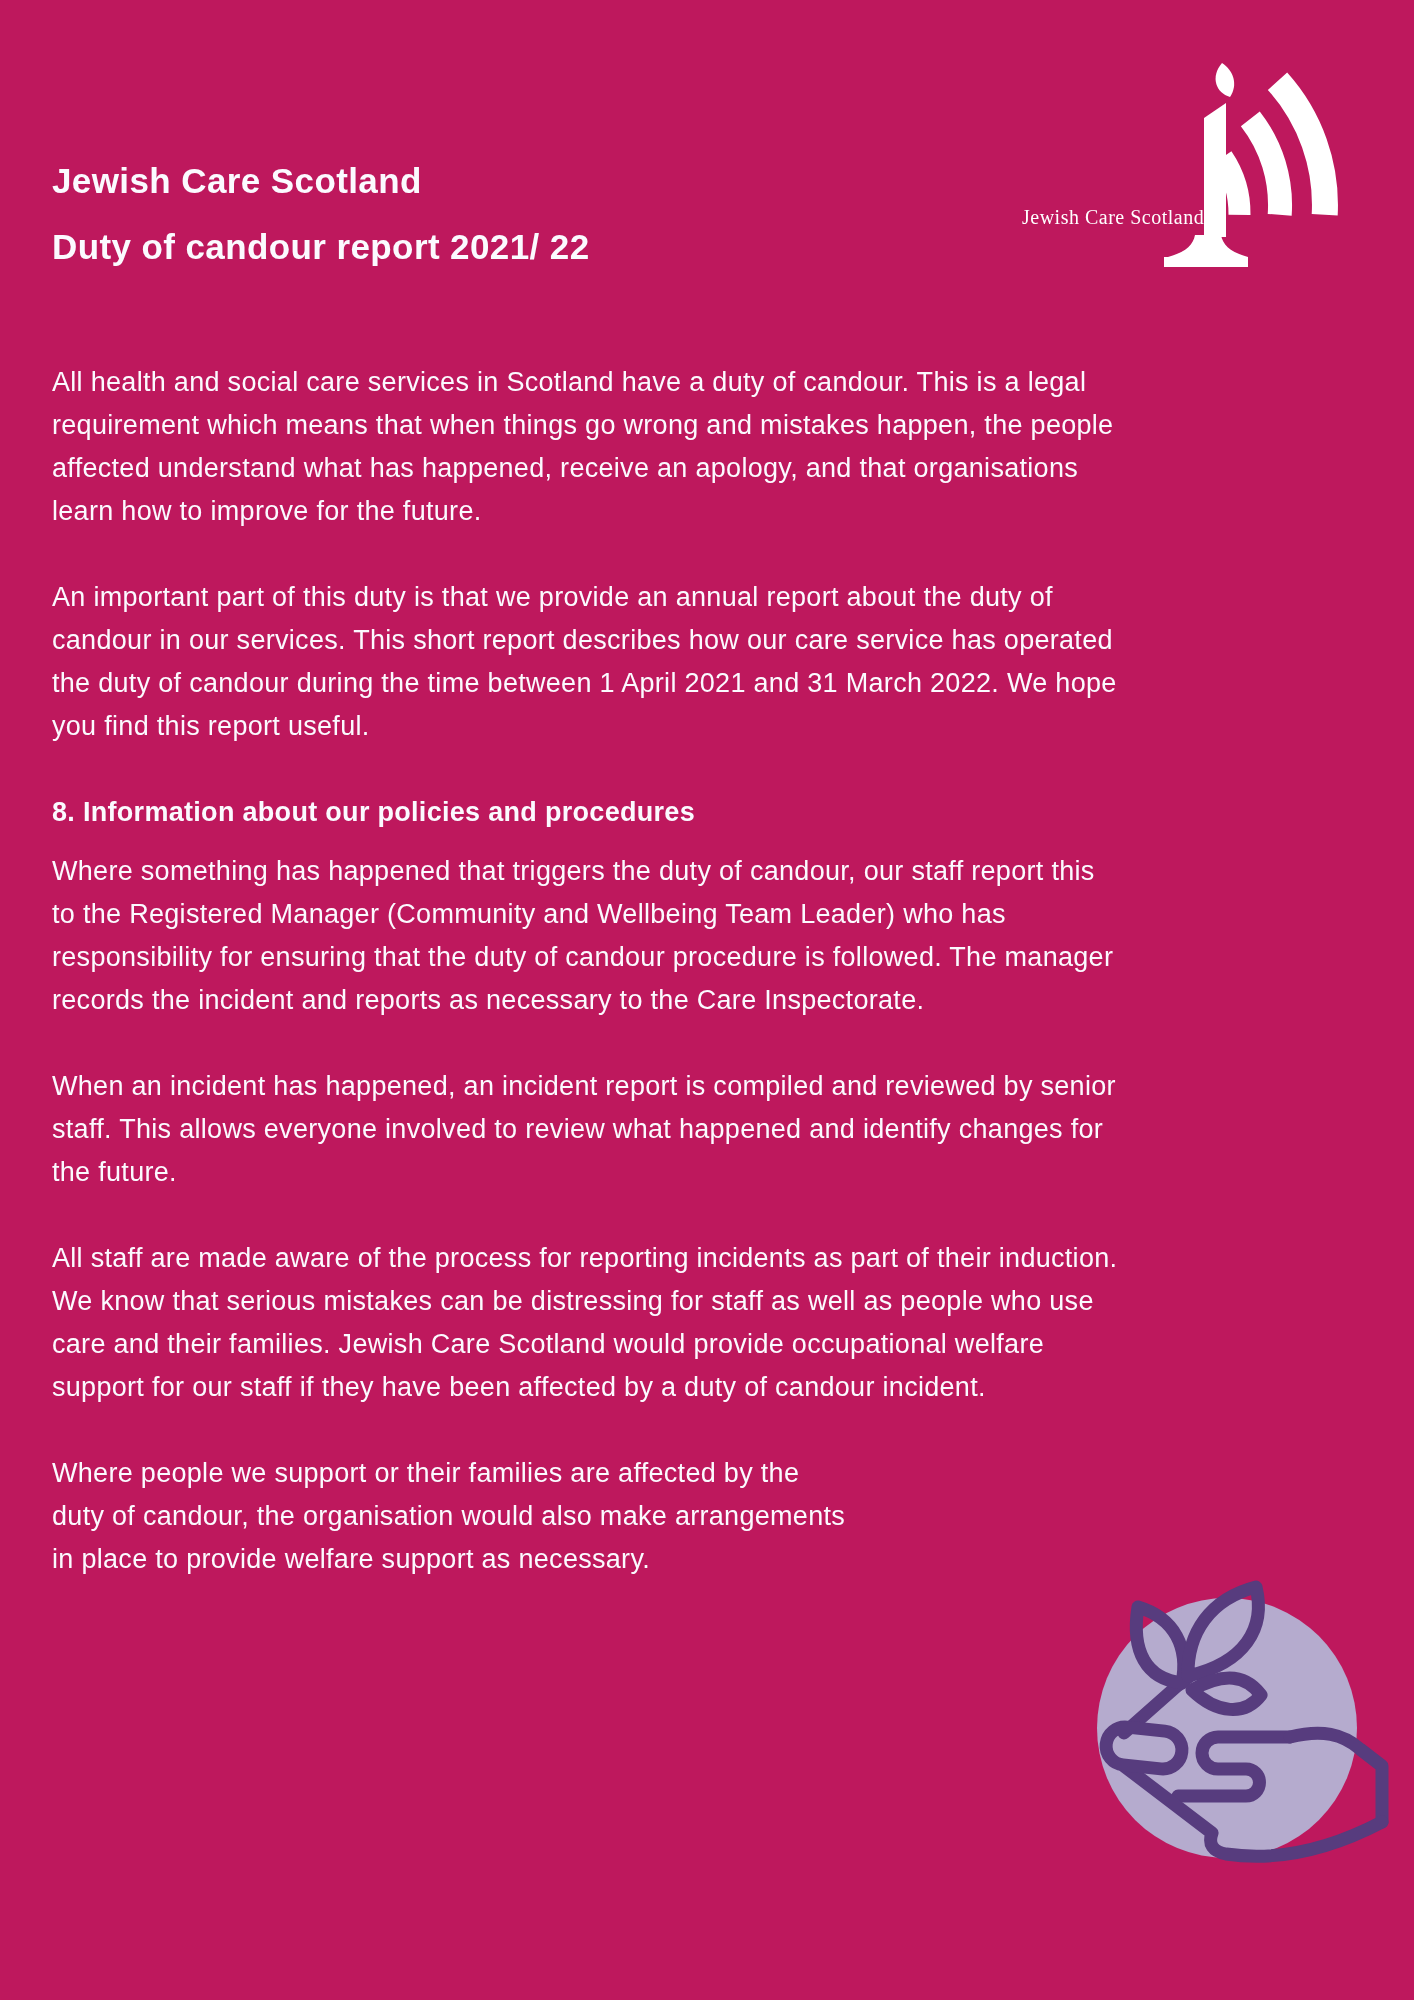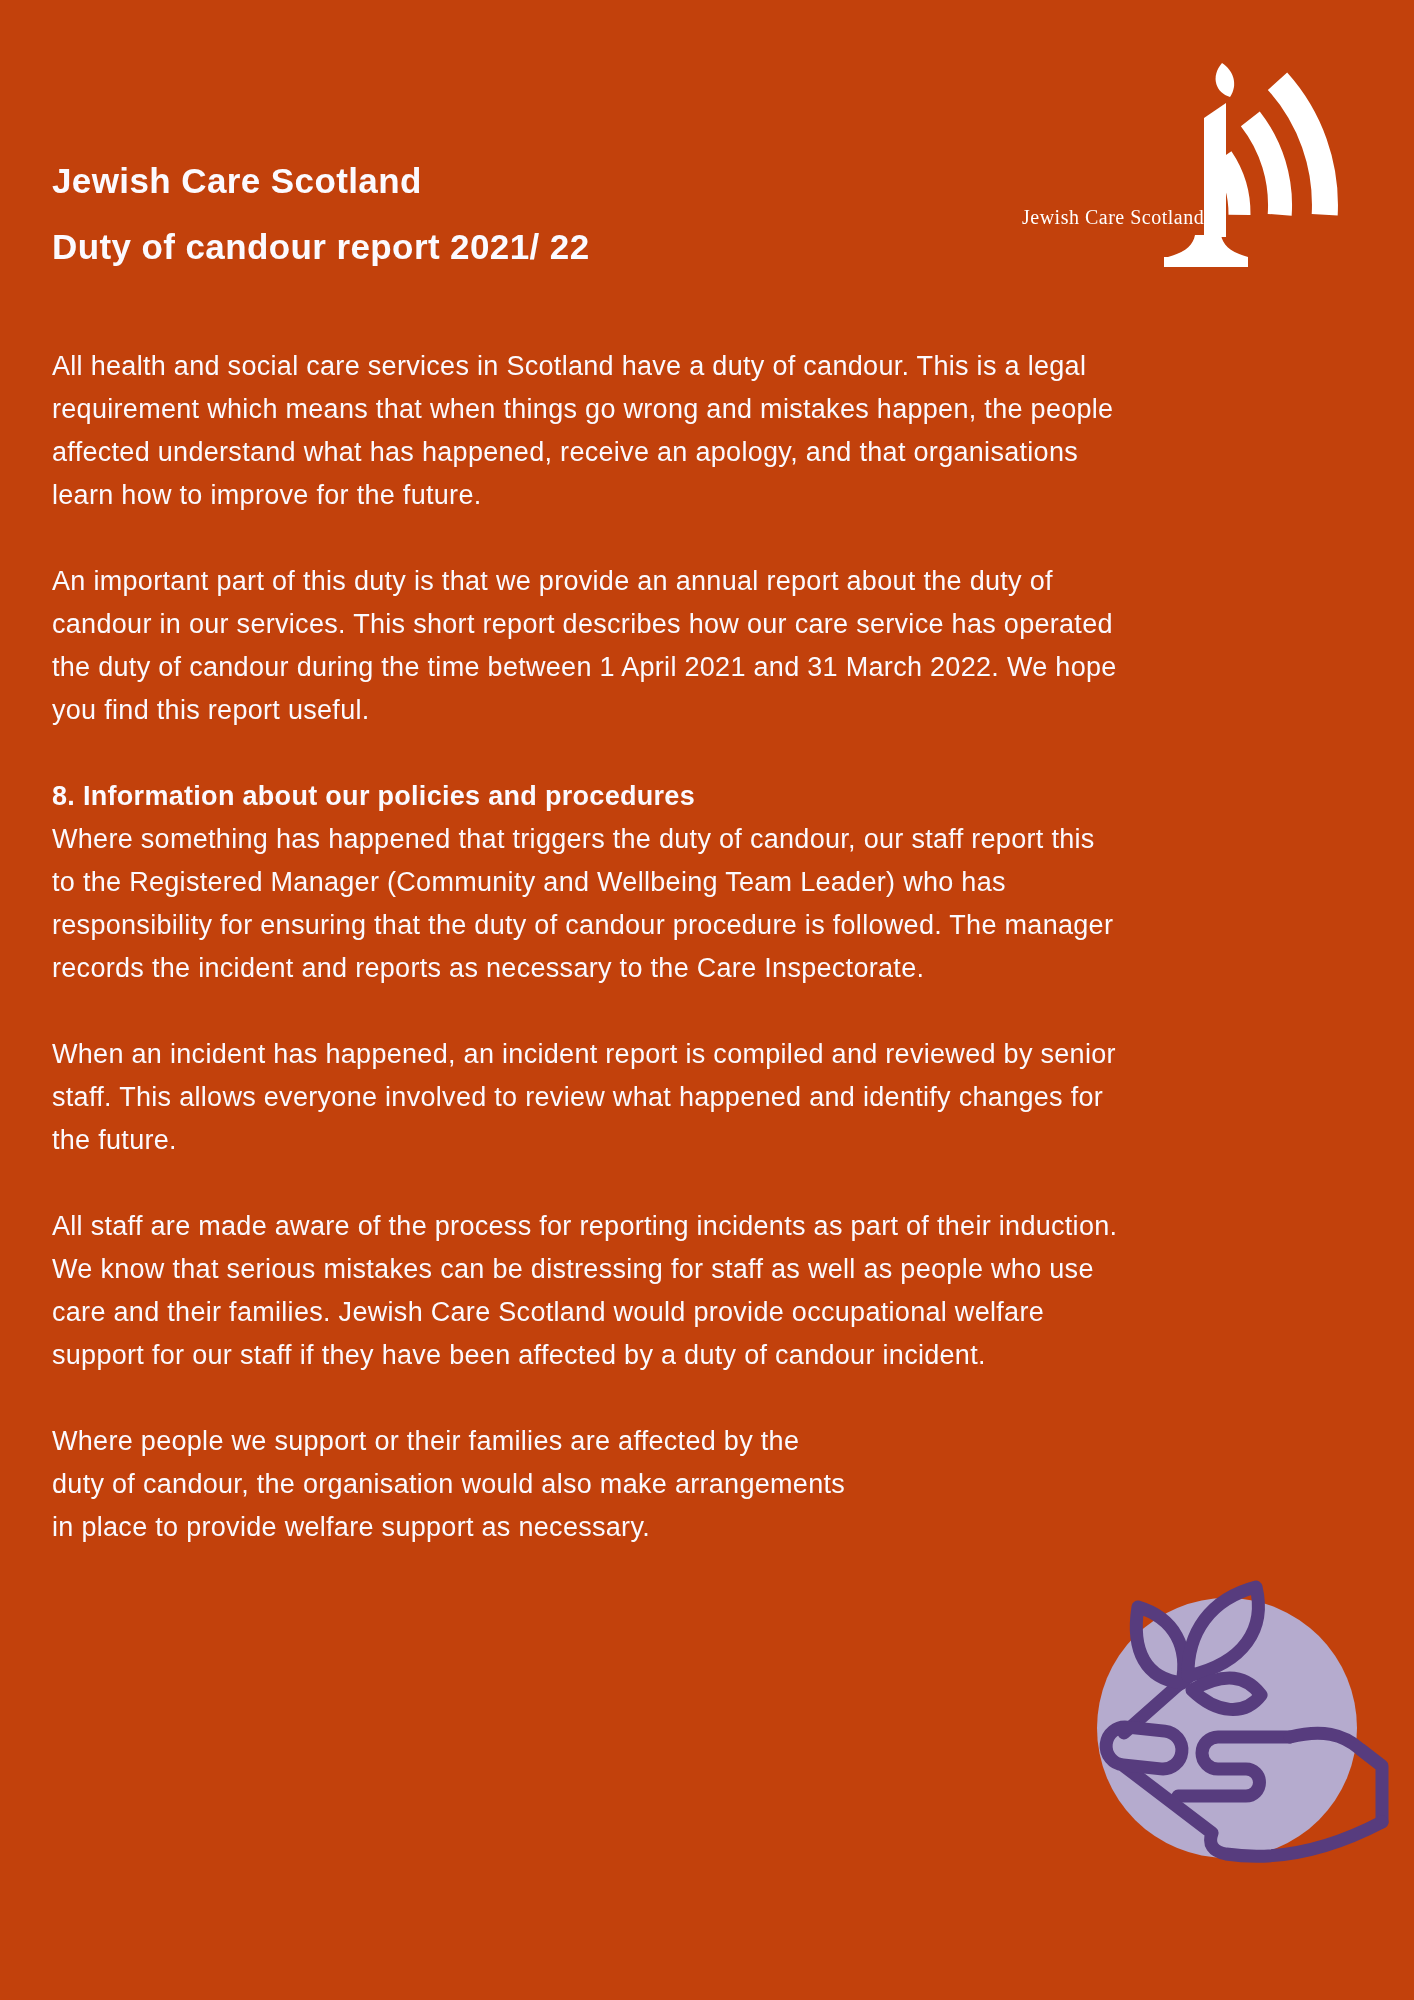--- a/index.html
+++ b/index.html
@@ -1,19 +1,19 @@
 <!DOCTYPE html>
 <html><head>
 <meta charset="utf-8">
 <style>
   html,body{margin:0;padding:0;background:#4a3f6e;}
   .page{
     position:relative;
     width:1414px;height:2000px;
-    background:#c2410c;
+    background:#be185d;
     overflow:hidden;
     font-family:"Liberation Sans", sans-serif;
     color:#fbfaff;
   }
   .title{
     position:absolute;left:52px;top:148px;
     margin:0;
     font-size:35px;font-weight:bold;
     line-height:66px;letter-spacing:0.4px;
     white-space:pre-line;
@@ -28,21 +28,21 @@
     position:absolute;left:1022px;top:206px;
     font-family:"Liberation Serif", serif;
     font-size:20px;letter-spacing:0.5px;
     color:#ffffff;white-space:nowrap;
   }
   .menorah{position:absolute;left:1150px;top:55px;}
   .content{
     position:absolute;left:52px;top:345px;width:1340px;
     font-size:27px;line-height:43px;letter-spacing:0.3px;
   }
-  .content p{margin:0 0 43px 0;white-space:pre-line;}
+  .content p{margin:16px 0 43px 0;white-space:pre-line;}
   .content h2{
     margin:0;font-size:27px;line-height:43px;
     font-weight:bold;white-space:pre-line;letter-spacing:0.3px;
   }
   .illustration{position:absolute;left:1040px;top:1565px;}
 </style>
 </head>
 <body>
 
 <div class="page">

